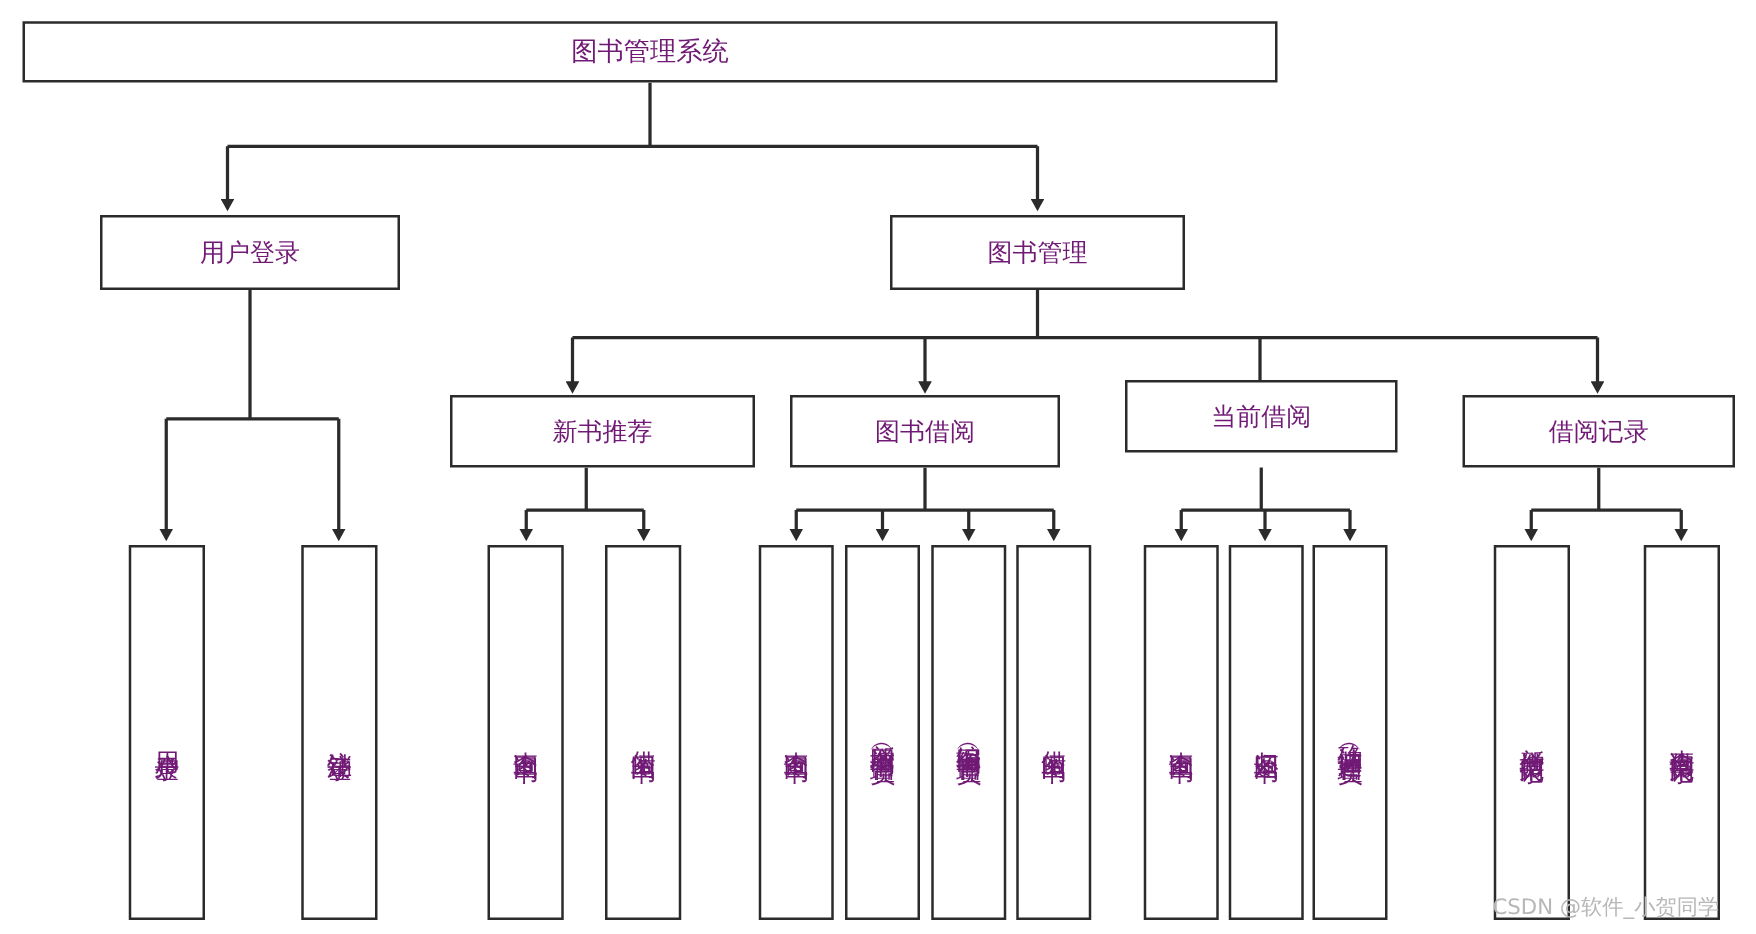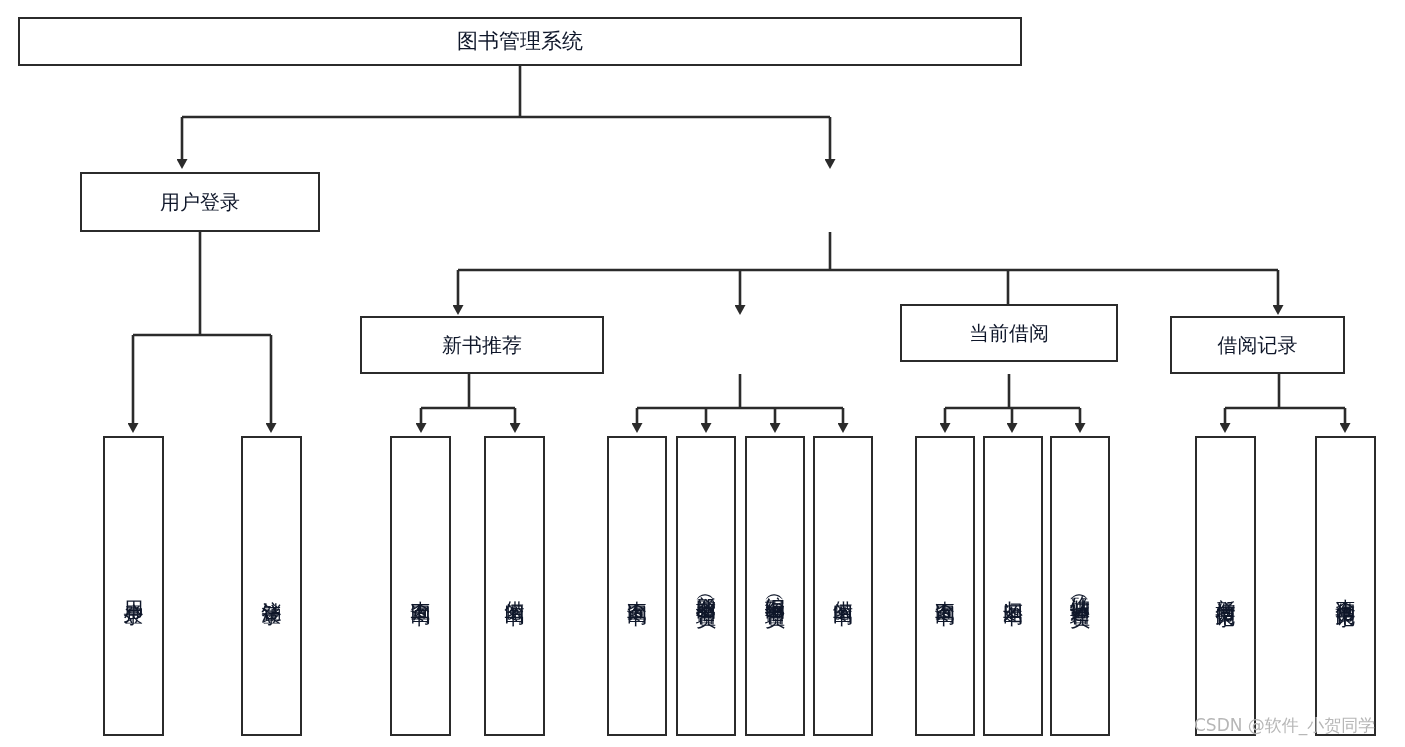--- a/index.html
+++ b/index.html
@@ -23,21 +23,21 @@
     height: 747px;
   }
   .node {
     position: absolute;
     box-sizing: border-box;
     border: 2px solid #2b2b2b;
     background: #ffffff;
     display: flex;
     align-items: center;
     justify-content: center;
-    color: #0f172a;
+    color: #701a75;
   }
   .node.horiz {
     writing-mode: horizontal-tb;
   }
   .node.vert {
     writing-mode: vertical-rl;
     text-orientation: upright;
     letter-spacing: 2px;
     padding-top: 6px;
   }
@@ -115,28 +115,34 @@
     </g>
   </svg>
 
   <div class="node horiz root" style="left:18px; top:17px; width:1004px; height:49px;">
     <span class="node-label">图书管理系统</span>
   </div>
 
   <div class="node horiz lvl1" style="left:80px; top:172px; width:240px; height:60px;">
     <span class="node-label">用户登录</span>
   </div>
+  <div class="node horiz lvl1" style="left:712px; top:172px; width:236px; height:60px;">
+    <span class="node-label">图书管理</span>
+  </div>
 
   <div class="node horiz lvl2" style="left:360px; top:316px; width:244px; height:58px;">
     <span class="node-label">新书推荐</span>
   </div>
+  <div class="node horiz lvl2" style="left:632px; top:316px; width:216px; height:58px;">
+    <span class="node-label">图书借阅</span>
+  </div>
   <div class="node horiz lvl2" style="left:900px; top:304px; width:218px; height:58px;">
     <span class="node-label">当前借阅</span>
   </div>
-  <div class="node horiz lvl2" style="left:1170px; top:316px; width:175px; height:58px;">
+  <div class="node horiz lvl2" style="left:1170px; top:316px; width:218px; height:58px;">
     <span class="node-label">借阅记录</span>
   </div>
 
   <div class="node vert leaf" style="left:103px; top:436px; width:61px; height:300px;">
     <span class="node-label">用户登录</span>
   </div>
   <div class="node vert leaf" style="left:241px; top:436px; width:61px; height:300px;">
     <span class="node-label">注销登录</span>
   </div>
 

